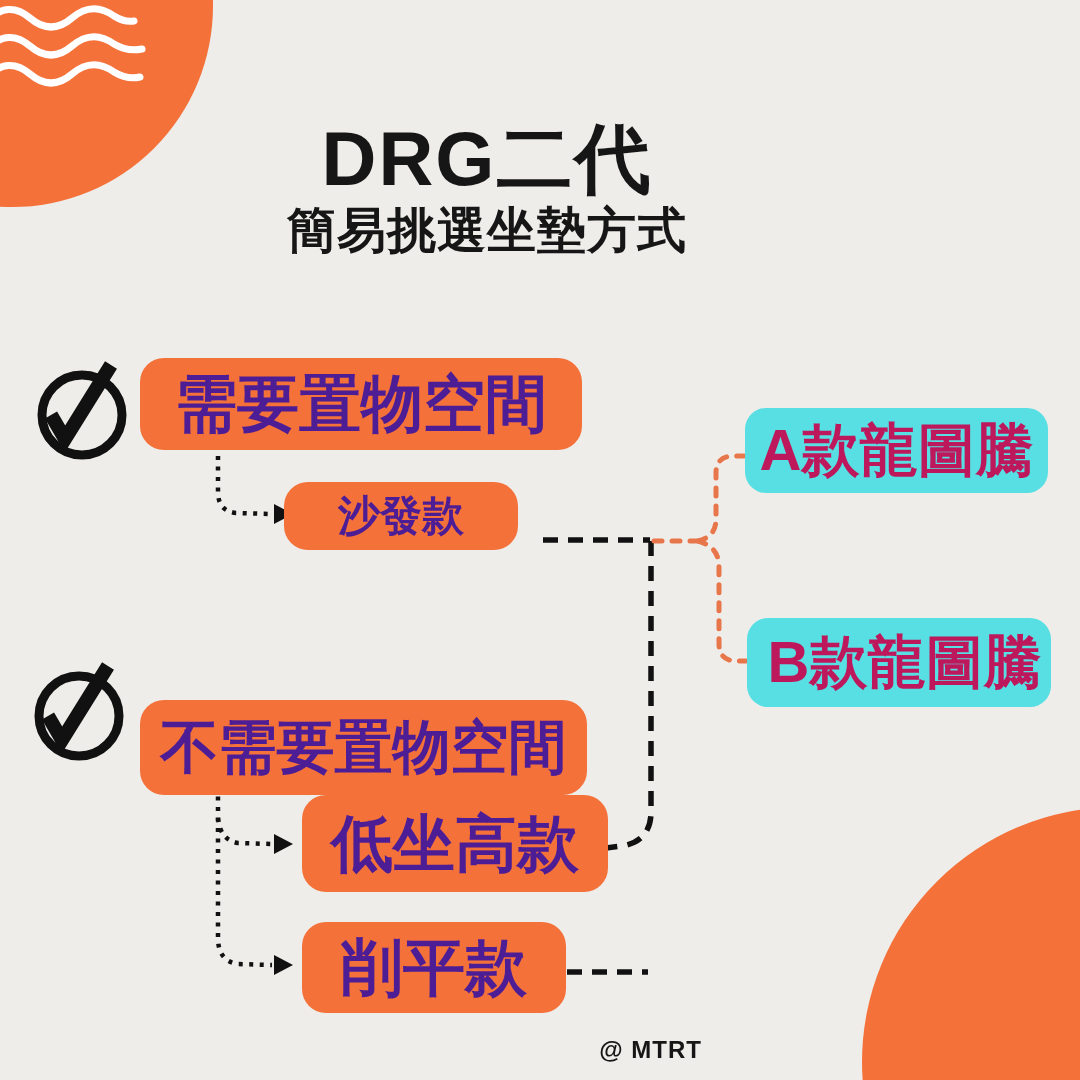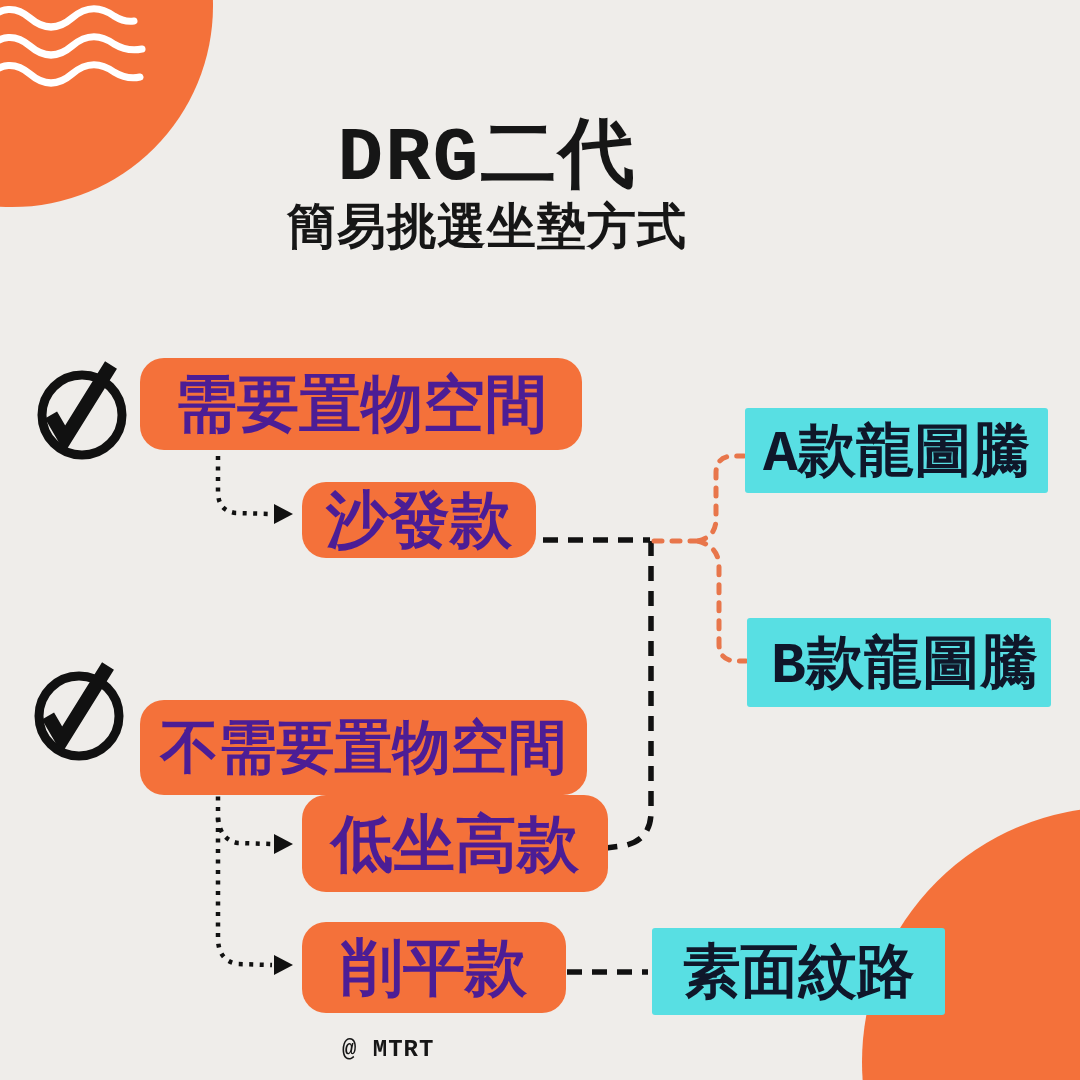--- a/index.html
+++ b/index.html
@@ -1,21 +1,21 @@
 <!DOCTYPE html>
 <html><head>
 <meta charset="utf-8">
 <style>
   html,body{margin:0;padding:0;background:#cccccc;}
   .canvas{
     position:relative;
     width:1080px;height:1080px;
     background:#EFEDEA;
     overflow:hidden;
-    font-family:Liberation Mono, monospace;
+    font-family:Liberation Sans, sans-serif;
     color:#161616;
   }
   .abs{position:absolute;}
   
   .circle-tl{
     left:-189px;top:-195px;width:402px;height:402px;
     border-radius:50%;background:#F4713A;
   }
   .circle-br{
     left:862px;top:807px;width:510px;height:510px;
@@ -30,34 +30,34 @@
   .title-line2{font-size:49px;letter-spacing:1px;margin-top:4px;}
   
   .box{
     display:flex;align-items:center;justify-content:center;
     font-weight:900;text-align:center;white-space:nowrap;
   }
   .box--orange{
     background:#F4713A;color:#4c1d95;border-radius:24px;
   }
   .box--cyan{
-    background:#58DFE3;color:#0f172a;border-radius:3px;
+    background:#58DFE3;color:#be185d;border-radius:21px;
   }
   .b-need   {left:140px;top:358px;width:442px;height:92px;font-size:62px;}
-  .b-sofa   {left:302px;top:482px;width:234px;height:76px;font-size:62px;}
+  .b-sofa   {left:284px;top:482px;width:234px;height:68px;font-size:42px;}
   .b-noneed {left:140px;top:700px;width:447px;height:95px;font-size:58px;}
   .b-low    {left:302px;top:795px;width:306px;height:97px;font-size:62px;text-align:right;}
   .b-flat   {left:302px;top:922px;width:264px;height:91px;font-size:62px;}
   .b-dra    {left:745px;top:408px;width:303px;height:85px;font-size:58px;}
   .b-drb    {left:747px;top:618px;width:293px;height:89px;font-size:58px;padding-left:11px;}
   .b-plain  {left:652px;top:928px;width:293px;height:87px;font-size:58px;}
   
   .credit{
     left:342px;top:1036px;width:360px;
-    text-align:left;font-size:24px;font-weight:900;letter-spacing:1px;
+    text-align:right;font-size:24px;font-weight:900;letter-spacing:1px;
   }
   svg{display:block;}
   .overlay{left:0;top:0;pointer-events:none;}
 </style>
 </head>
 <body>
 
 <div class="canvas">
 
   <div class="abs circle-tl"></div>
@@ -118,17 +118,16 @@
   <div class="abs box box--cyan b-dra">A款龍圖騰</div>
 
   <div class="abs box box--cyan b-drb">B款龍圖騰</div>
 
   <div class="abs box box--orange b-noneed">不需要置物空間</div>
 
   <div class="abs box box--orange b-low">低坐高款</div>
 
   <div class="abs box box--orange b-flat">削平款</div>
 
-  <div class="abs box box--cyan b-plain">素面紋路</div>
 
   <div class="abs credit">@ MTRT</div>
 
 </div>
 
 </body></html>

